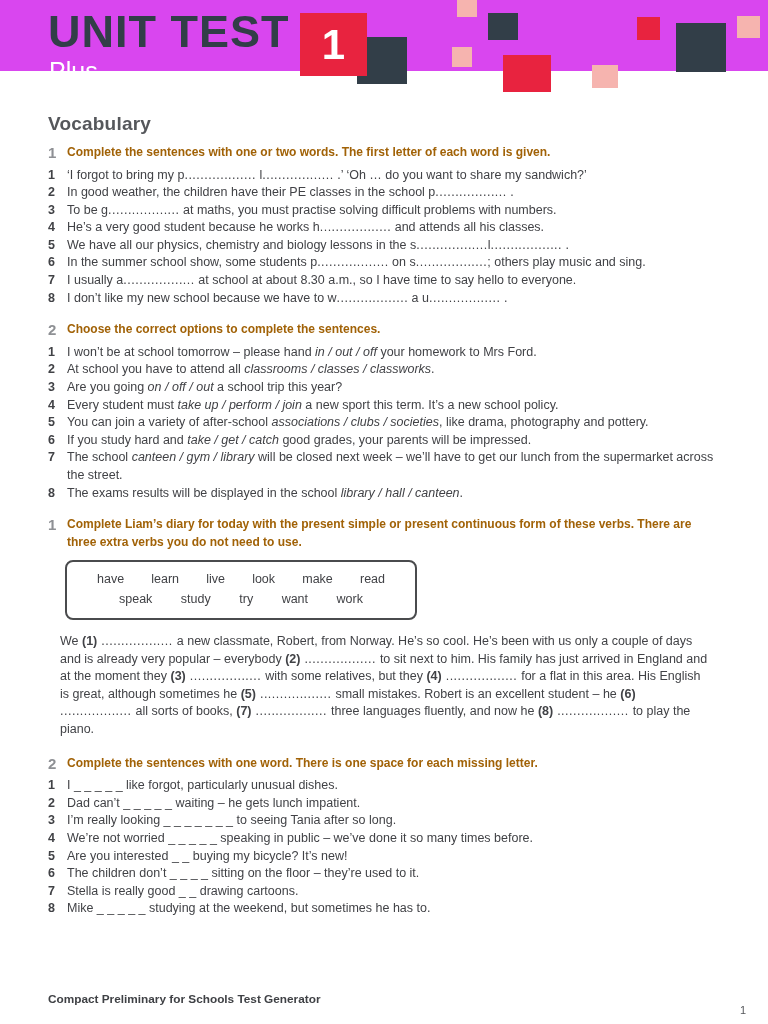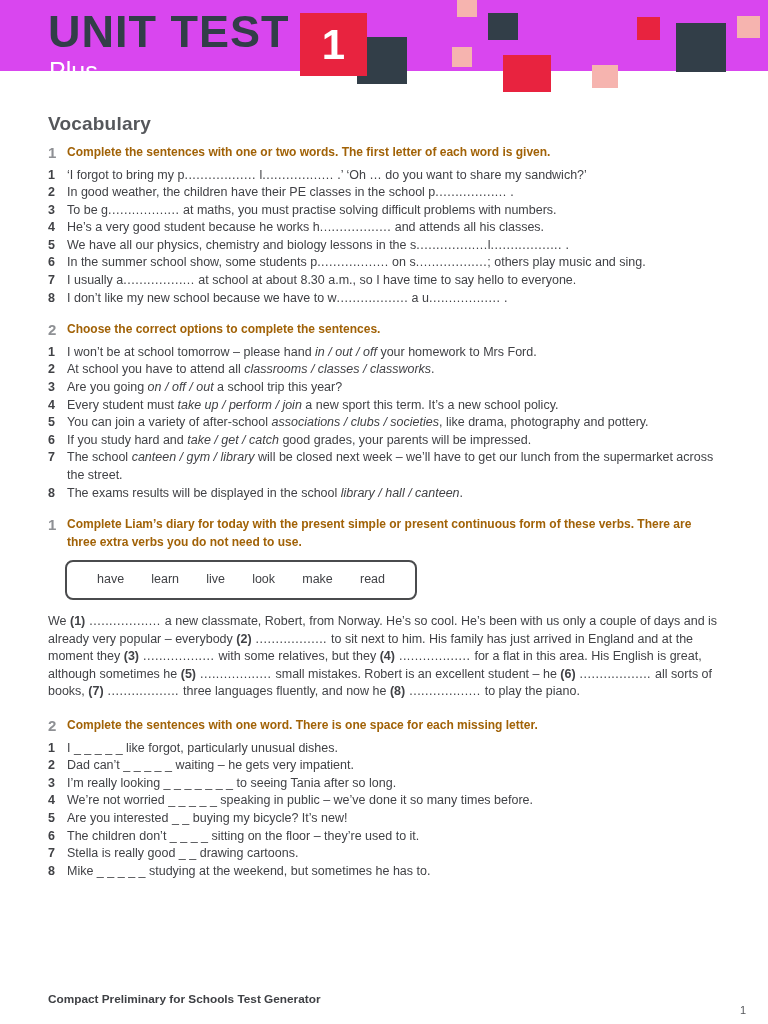--- a/index.html
+++ b/index.html
@@ -42,21 +42,21 @@
   .seg-italic{font-style:italic;margin-top:20px;}
   .seg-bold{font-weight:700;}
   .seg-dots{letter-spacing:.5px;}
   
   .word-box{width:352px;margin:9px 0 13px 17px;border:2px solid #4A4B4D;border-radius:8px;
             padding:7px 0 9px;font-size:12.5px;box-sizing:border-box;}
   .word-row{display:flex;justify-content:space-between;line-height:20px;}
   .word-row.row-0{padding:0 30px;}
   .word-row.row-1{padding:0 52px;}
   
-  .diary{margin:0;font-size:12.5px;line-height:17.6px;}
+  .diary{margin:12px;font-size:12.5px;line-height:17.6px;}
   
   .footer{position:absolute;left:48px;right:48px;top:992px;display:flex;
           justify-content:flex-start;font-size:11.8px;font-weight:700;color:#3F4145;}
   .page-num{position:absolute;right:22px;top:1004px;font-size:11px;color:#55575B;}
 </style>
 </head>
 <body>
 
 <div class="page">
 
@@ -171,37 +171,44 @@
       </div>
       <div class="word-box">
           <div class="word-row row-0">
             <span>have</span>
             <span>learn</span>
             <span>live</span>
             <span>look</span>
             <span>make</span>
             <span>read</span>
           </div>
+          <div class="word-row row-1">
+            <span>speak</span>
+            <span>study</span>
+            <span>try</span>
+            <span>want</span>
+            <span>work</span>
+          </div>
         </div>
       <p class="diary"><span class="seg seg-plain">We </span><span class="seg seg-bold">(1)</span><span class="seg seg-dots"> .................. </span><span class="seg seg-plain">a new classmate, Robert, from Norway. He’s so cool. He’s been with us only a couple of days and is already very popular – everybody </span><span class="seg seg-bold">(2)</span><span class="seg seg-dots"> .................. </span><span class="seg seg-plain">to sit next to him. His family has just arrived in England and at the moment they </span><span class="seg seg-bold">(3)</span><span class="seg seg-dots"> .................. </span><span class="seg seg-plain">with some relatives, but they </span><span class="seg seg-bold">(4)</span><span class="seg seg-dots"> .................. </span><span class="seg seg-plain">for a flat in this area. His English is great, although sometimes he </span><span class="seg seg-bold">(5)</span><span class="seg seg-dots"> .................. </span><span class="seg seg-plain">small mistakes. Robert is an excellent student – he </span><span class="seg seg-bold">(6)</span><span class="seg seg-dots"> .................. </span><span class="seg seg-plain">all sorts of books, </span><span class="seg seg-bold">(7)</span><span class="seg seg-dots"> .................. </span><span class="seg seg-plain">three languages fluently, and now he </span><span class="seg seg-bold">(8)</span><span class="seg seg-dots"> .................. </span><span class="seg seg-plain">to play the piano.</span></p>
     </div>
 
     <div class="exercise" style="margin-top:16px;">
       <div class="ex-header">
         <div class="ex-num">2</div>
         <div class="ex-instruction">Complete the sentences with one word. There is one space for each missing letter.</div>
       </div>
       <div class="items">
           <div class="item-row">
             <div class="item-num">1</div>
             <div class="item-text"><span class="seg seg-plain">I _ _ _ _ _ like forgot, particularly unusual dishes.</span></div>
           </div>
           <div class="item-row">
             <div class="item-num">2</div>
-            <div class="item-text"><span class="seg seg-plain">Dad can’t _ _ _ _ _ waiting – he gets very impatient.</span></div>
+            <div class="item-text"><span class="seg seg-plain">Dad can’t _ _ _ _ _ waiting – he gets lunch impatient.</span></div>
           </div>
           <div class="item-row">
             <div class="item-num">3</div>
             <div class="item-text"><span class="seg seg-plain">I’m really looking _ _ _ _ _ _ _ to seeing Tania after so long.</span></div>
           </div>
           <div class="item-row">
             <div class="item-num">4</div>
             <div class="item-text"><span class="seg seg-plain">We’re not worried _ _ _ _ _ speaking in public – we’ve done it so many times before.</span></div>
           </div>
           <div class="item-row">

